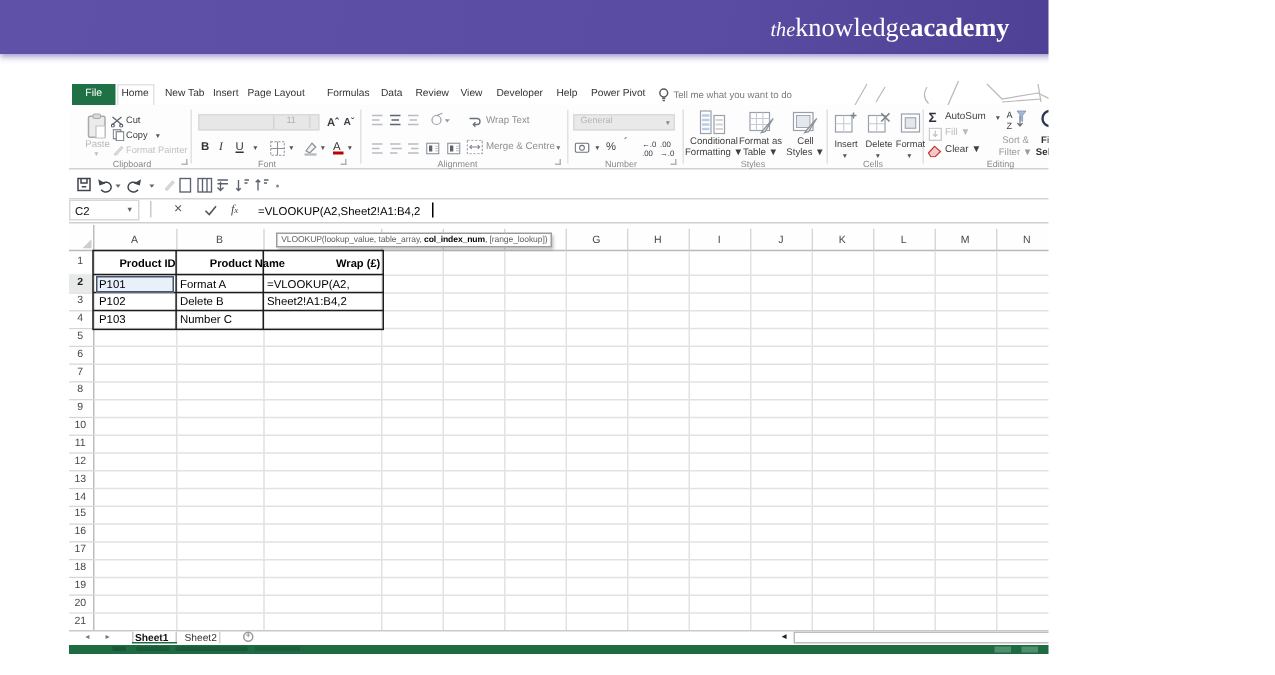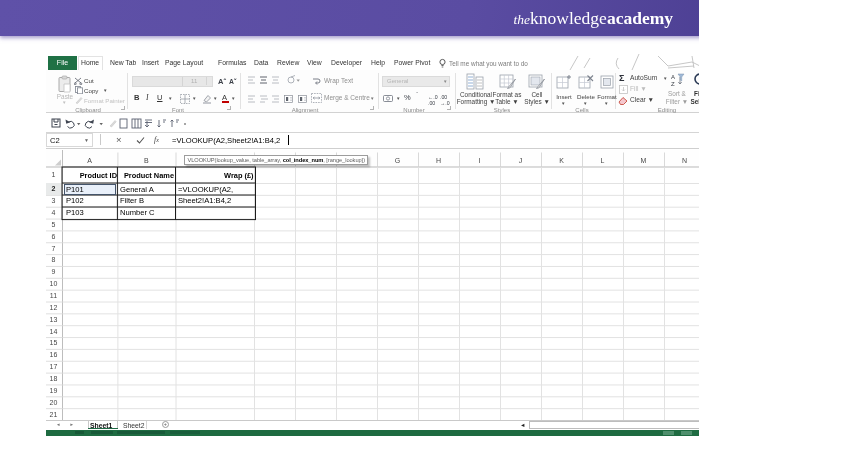--- a/index.html
+++ b/index.html
@@ -432,28 +432,28 @@
 
   <div class="a" style="left:62px;top:167px;width:192.5px;height:52px;"></div>
   <svg class="a" width="196" height="56" style="left:61px;top:166px;" viewBox="0 0 196 56">
     <g stroke="#1c1c1c" stroke-width="1" fill="none">
       <rect x="1" y="1" width="193.5" height="52.6"></rect>
       <path d="M1 17 H194.5 M1 29 H194.5 M1 41 H194.5"></path>
       <path d="M56.4 1 V53.6 M114.5 1 V53.6"></path>
     </g>
   </svg>
   <div class="a hdr" style="left:62px;top:171px;width:55px;">Product ID</div>
-  <div class="a hdr" style="left:116px;top:171px;width:58px;">Product Name</div>
+  <div class="a hdr" style="left:132px;top:171px;width:58px;">Product Name</div>
   <div class="a hdr" style="left:175.5px;top:171px;width:78px;">Wrap (£)</div>
   <div class="a" style="left:63.5px;top:184.2px;width:52px;height:10.4px;background:#e9f0fa;border:1.4px solid #44546a;box-sizing:border-box;"></div>
   <div class="a cell" style="left:66px;top:183.5px;">P101</div>
   <div class="a cell" style="left:66px;top:195.4px;">P102</div>
   <div class="a cell" style="left:66px;top:207.2px;">P103</div>
-  <div class="a cell" style="left:120px;top:183.5px;">General A</div>
-  <div class="a cell" style="left:120px;top:195.4px;">Filter B</div>
+  <div class="a cell" style="left:120px;top:183.5px;">Format A</div>
+  <div class="a cell" style="left:120px;top:195.4px;">Delete B</div>
   <div class="a cell" style="left:120px;top:207.2px;">Number C</div>
   <div class="a cell" style="left:178px;top:183.5px;">=VLOOKUP(A2,</div>
   <div class="a cell" style="left:178px;top:195.4px;">Sheet2!A1:B4,2</div>
 
   <div class="a" style="left:183.5px;top:154.5px;width:184px;height:10px;background:#fff;
        border:1px solid #9c9c9c;box-sizing:border-box;box-shadow:1.5px 1.5px 2px rgba(0,0,0,0.25);
        font-size:5.7px;color:#5f5f5f;line-height:8.8px;padding-left:3px;letter-spacing:-0.06px;white-space:nowrap;">VLOOKUP(lookup_value, table_array, <b style="color:#000;">col_index_num</b>, [range_lookup])</div>
 
   <div class="a" style="left:786px;top:255.5px;font-size:8px;font-weight:bold;color:#111;">£</div>
 

